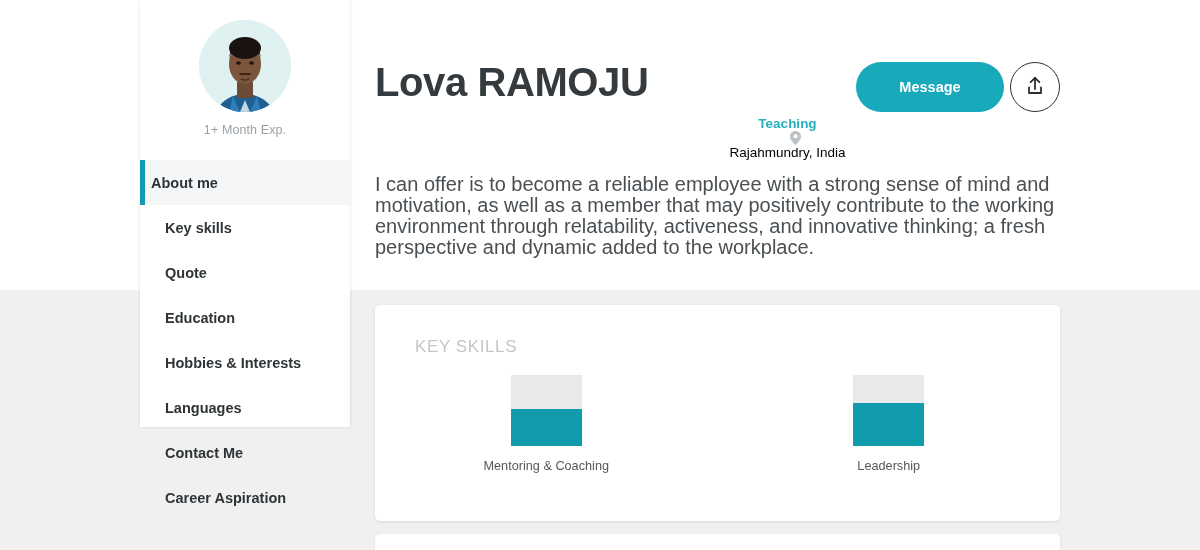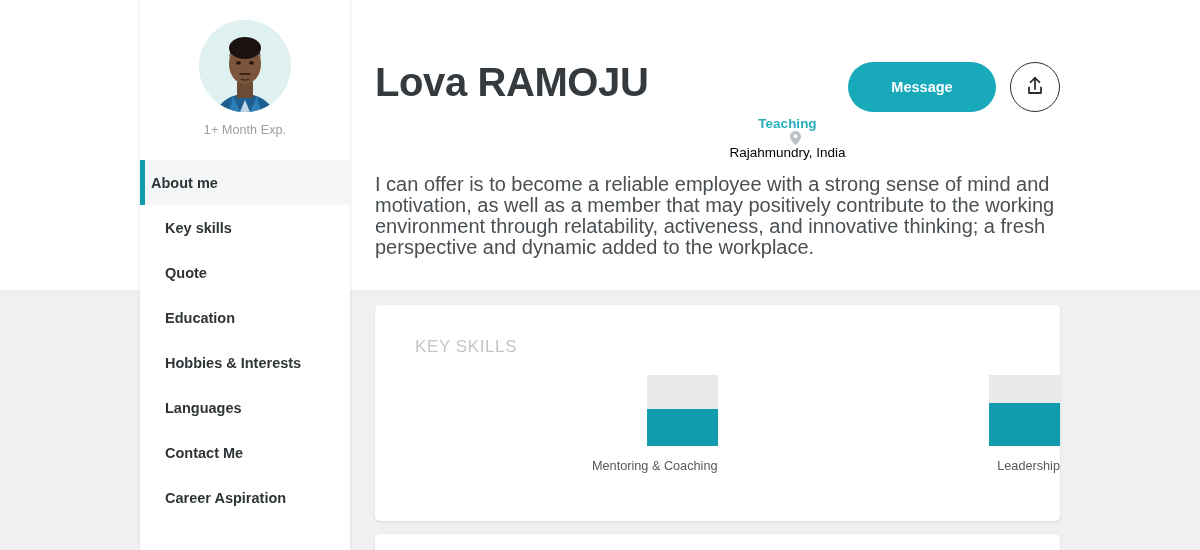--- a/index.html
+++ b/index.html
@@ -27,21 +27,21 @@
     position: absolute;
     left: 0; top: 0;
     width: 1200px; height: 290px;
     background: #ffffff;
   }
 
   
   .sidebar {
     position: absolute;
     left: 140px; top: 0;
-    width: 210px; height: 550px;
+    width: 210px; height: 427px;
     background: #ffffff;
     box-shadow: 1px 0 3px rgba(0,0,0,0.07), -1px 0 3px rgba(0,0,0,0.05);
     z-index: 5;
   }
 
   .avatar-block {
     padding-top: 20px;
     text-align: center;
   }
 
@@ -134,21 +134,21 @@
     font-size: 20px;
     line-height: 21px;
     color: #4a4f53;
   }
 
   .actions {
     position: absolute;
     right: 140px; top: 62px;
     display: flex;
     align-items: center;
-    gap: 14px;
+    gap: 6px;
   }
 
   .btn-message {
     width: 148px; height: 50px;
     border: none;
     border-radius: 25px;
     background: #18a9bb;
     color: #ffffff;
     font-size: 14.5px;
     font-weight: bold;
@@ -190,21 +190,21 @@
   .skills {
     position: absolute;
     left: 0; top: 70px;
     width: 100%;
     display: flex;
   }
   .skill {
     flex: 1;
     display: flex;
     flex-direction: column;
-    align-items: flex-end;
+    align-items: center;
   }
   .bar-track {
     width: 71px; height: 71px;
     background: #e8e9eb;
     position: relative;
   }
   .bar-fill {
     position: absolute;
     left: 0; bottom: 0;
     width: 100%;

